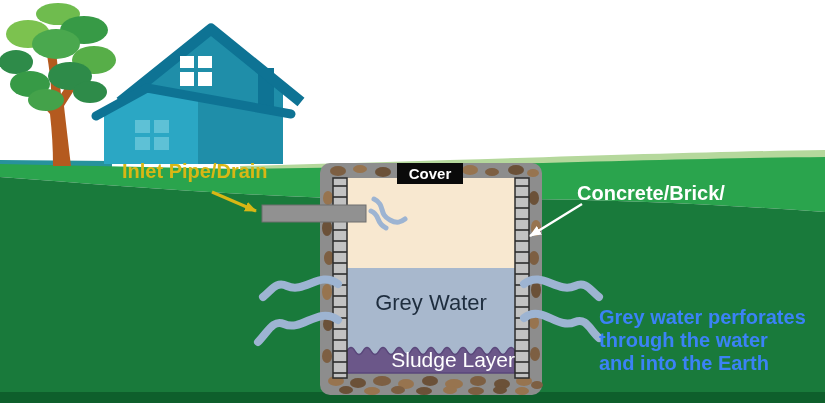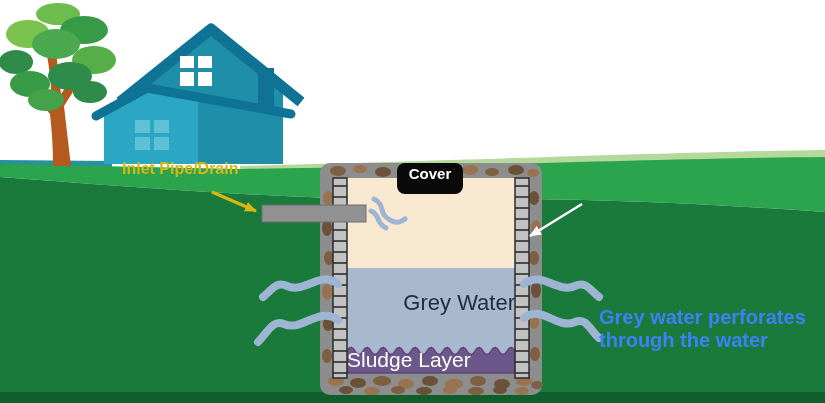--- a/index.html
+++ b/index.html
@@ -1,26 +1,26 @@
 <!DOCTYPE html>
 <html><head>
 <meta charset="utf-8">
 <style>
   html,body{margin:0;padding:0;background:#fff;}
   #stage{position:relative;width:825px;height:403px;overflow:hidden;background:#fff;
          font-family:"Liberation Sans","DejaVu Sans",sans-serif;}
   #stage svg{position:absolute;left:0;top:0;}
   .lbl{position:absolute;white-space:nowrap;}
-  .lbl-inlet{left:122px;top:160px;font-size:16px;font-weight:700;color:#d8b715;}
-  .lbl-cover{left:397px;top:163px;width:66px;height:31px;line-height:21px;text-align:center;
-             background:#0a0a0a;color:#ffffff;font-size:15px;font-weight:700;border-radius:8px;}
+  .lbl-inlet{left:122px;top:160px;font-size:20px;font-weight:700;color:#d8b715;}
+  .lbl-cover{left:397px;top:163px;width:66px;height:21px;line-height:21px;text-align:center;
+             background:#0a0a0a;color:#ffffff;font-size:15px;font-weight:700;}
   .lbl-wall{left:577px;top:182px;font-size:20px;line-height:22px;font-weight:700;color:#ffffff;}
-  .lbl-greywater{left:347px;top:290px;width:168px;text-align:right;font-size:22px;
+  .lbl-greywater{left:347px;top:290px;width:168px;text-align:center;font-size:22px;
                  font-weight:400;color:#1e2d3e;}
-  .lbl-sludge{left:347px;top:348px;width:168px;text-align:left;font-size:21px;
+  .lbl-sludge{left:347px;top:348px;width:168px;text-align:right;font-size:21px;
               font-weight:400;color:#ffffff;}
   .lbl-note{left:599px;top:306px;font-size:20px;line-height:23px;font-weight:600;color:#3b82f6;}
 </style>
 </head>
 <body>
 
 <div id="stage">
 
 <svg width="825" height="403" viewBox="0 0 825 403">
   <defs>
@@ -145,21 +145,23 @@
 
   <g>
     <line x1="212" y1="192" x2="256" y2="211" stroke="#d8b715" stroke-width="3" marker-end="url(#arrY)"></line>
     <line x1="582" y1="204" x2="530" y2="236" stroke="#ffffff" stroke-width="2.5" marker-end="url(#arrW)"></line>
   </g>
 </svg>
 
   <div class="lbl lbl-inlet">Inlet Pipe/Drain</div>
   <div class="lbl lbl-cover">Cover</div>
   <div class="lbl lbl-wall">
+    <div>Concrete/Brick/</div>
   </div>
   <div class="lbl lbl-greywater">Grey Water</div>
   <div class="lbl lbl-sludge">Sludge Layer</div>
   <div class="lbl lbl-note">
     <div>Grey water perforates</div>
     <div>through the water</div>
+    <div>and into the Earth</div>
   </div>
 
 </div>
 
 </body></html>

